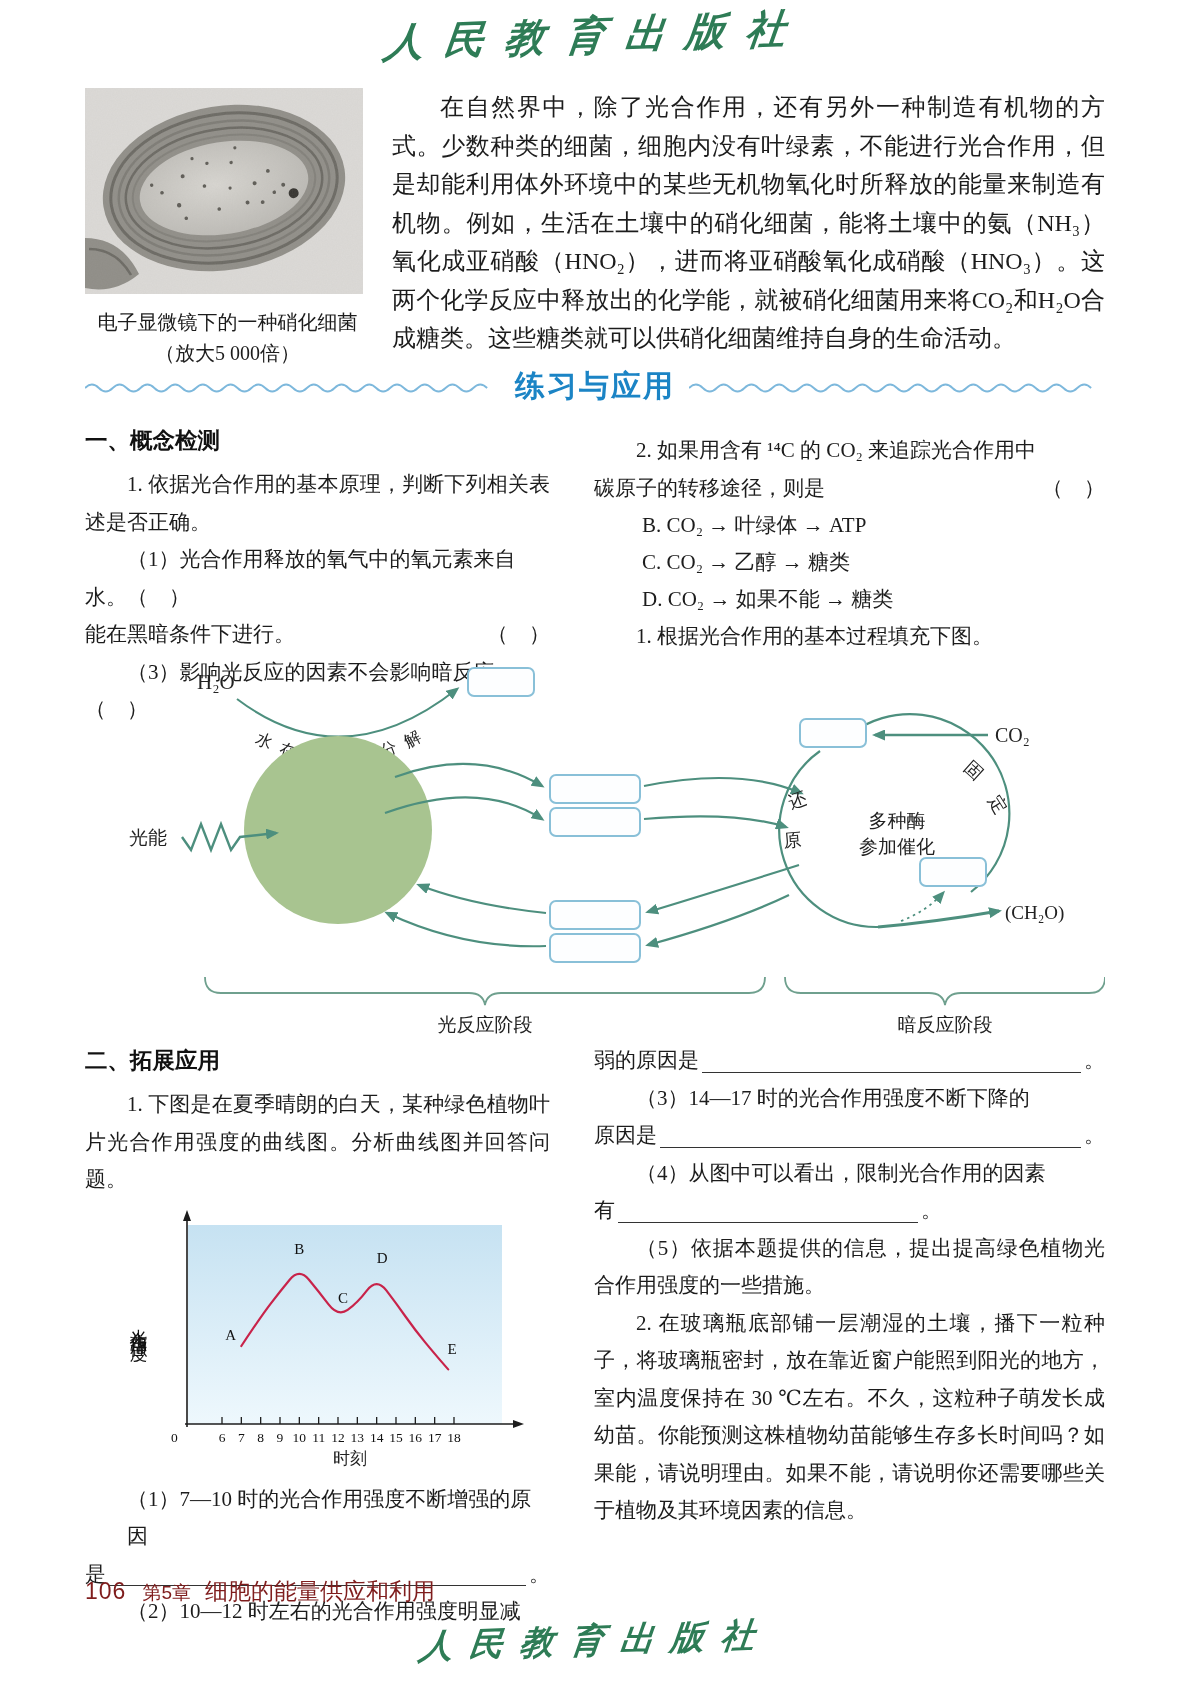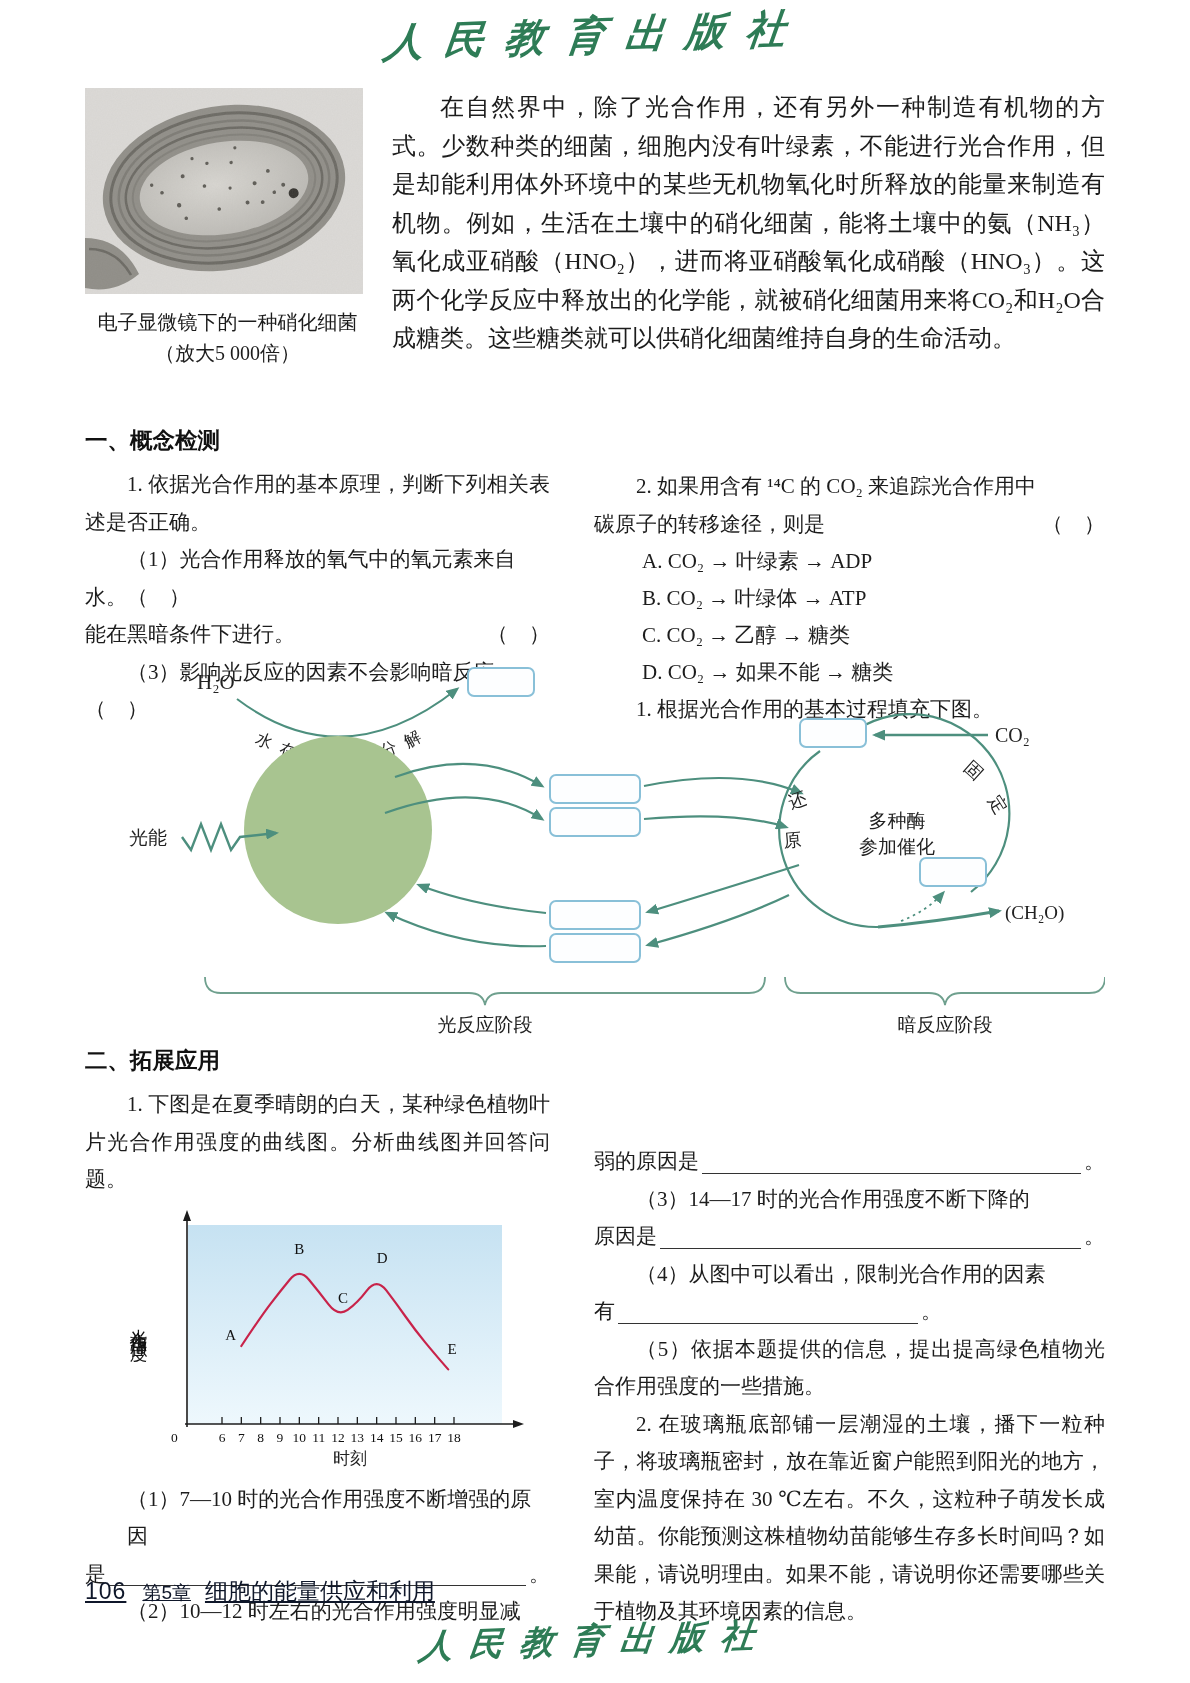--- a/index.html
+++ b/index.html
@@ -21,21 +21,21 @@
   .figcap { text-align:center; font-size:20px; line-height:31px; margin-top:9px; }
   .intro { flex:1; margin-left:22px; font-size:24px; line-height:38.5px; text-align:justify; text-indent:2em; }
 
   
   .wave-row { position:absolute; top:366px; left:85px; width:1020px; display:flex; align-items:center; gap:14px; }
   .wave { flex:1; height:14px; }
   .wave-title { font-family:"Liberation Sans","DejaVu Sans",sans-serif; font-weight:bold; font-size:30px;
                 color:#1b84c5; letter-spacing:2px; white-space:nowrap; }
 
   
-  .cols { position:absolute; left:85px; width:1020px; display:flex; align-items:flex-end;
+  .cols { position:absolute; left:85px; width:1020px; display:flex; align-items:flex-start;
           font-size:21px; line-height:37.5px; }
   .cols1 { top:422px; }
   .cols2 { top:1042px; }
   .col-l { width:465px; flex:0 0 465px; }
   .divider { width:0; border-left:2px dotted #a8cfe4; margin:4px 21px 4px 21px; }
   .col-r { flex:1; min-width:0; }
   .sec-title { font-family:"Liberation Sans","DejaVu Sans",sans-serif; font-weight:bold; font-size:22.5px;
                color:#111; margin:2px 0 8px 0; line-height:34px; }
   .ind { text-indent:2em; text-align:justify; }
   .spread { display:flex; }
@@ -52,21 +52,21 @@
 
   
   .chart { display:flex; align-items:center; margin:10px 0 2px 34px; }
   .chart-ylab { writing-mode:vertical-rl; text-orientation:upright; font-size:17.5px; letter-spacing:3px;
                 color:#111; margin:0 0 40px 0; }
   .tick { font-size:13.5px; fill:#111; font-family:"Liberation Serif","DejaVu Serif",serif; }
   .ptlab { font-size:15px; fill:#111; font-family:"Liberation Serif","DejaVu Serif",serif; }
 
   
   .footer { position:absolute; top:1576px; left:85px; font-family:"Liberation Sans","DejaVu Sans",sans-serif;
-            color:#0f172a; display:flex; align-items:baseline;text-decoration:underline; }
+            color:#7f1d1d; display:flex; align-items:baseline; }
   .footer .pnum { font-size:23px; letter-spacing:1px; }
   .footer .chap { font-size:19px; margin-left:16px; }
   .footer .chap-title { font-size:23px; margin-left:14px; }
 </style>
 </head>
 <body>
 
 <div class="page">
 
   <div class="logo logo-top">
@@ -121,20 +121,29 @@
         <rect width="278" height="206" filter="url(#grain)" opacity="0.55"></rect>
       </svg>
       <div class="figcap">
         <div>电子显微镜下的一种硝化细菌</div>
         <div>（放大5 000倍）</div>
       </div>
     </div>
     <div class="intro">在自然界中，除了光合作用，还有另外一种制造有机物的方式。少数种类的细菌，细胞内没有叶绿素，不能进行光合作用，但是却能利用体外环境中的某些无机物氧化时所释放的能量来制造有机物。例如，生活在土壤中的硝化细菌，能将土壤中的氨（NH₃）氧化成亚硝酸（HNO₂），进而将亚硝酸氧化成硝酸（HNO₃）。这两个化学反应中释放出的化学能，就被硝化细菌用来将CO₂和H₂O合成糖类。这些糖类就可以供硝化细菌维持自身的生命活动。</div>
   </div>
 
+  <div class="wave-row">
+    <svg class="wave" viewBox="0 0 420 14" preserveAspectRatio="none">
+      <path d="M0 8 q7 -7 14 0 t14 0 t14 0 t14 0 t14 0 t14 0 t14 0 t14 0 t14 0 t14 0 t14 0 t14 0 t14 0 t14 0 t14 0 t14 0 t14 0 t14 0 t14 0 t14 0 t14 0 t14 0 t14 0 t14 0 t14 0 t14 0 t14 0 t14 0 t14 0" fill="none" stroke="#7db8dc" stroke-width="1.8"></path>
+    </svg>
+    <div class="wave-title">练习与应用</div>
+    <svg class="wave" viewBox="0 0 420 14" preserveAspectRatio="none">
+      <path d="M0 8 q7 -7 14 0 t14 0 t14 0 t14 0 t14 0 t14 0 t14 0 t14 0 t14 0 t14 0 t14 0 t14 0 t14 0 t14 0 t14 0 t14 0 t14 0 t14 0 t14 0 t14 0 t14 0 t14 0 t14 0 t14 0 t14 0 t14 0 t14 0 t14 0 t14 0" fill="none" stroke="#7db8dc" stroke-width="1.8"></path>
+    </svg>
+  </div>
 
   <div class="cols cols1">
     <div class="col-l">
       <div class="sec-title">一、概念检测</div>
       <div class="ind">1. 依据光合作用的基本原理，判断下列相关表述是否正确。</div>
       <div>
         <span class="indspan" style="margin-left:2em">（1）光合作用释放的氧气中的氧元素来自水。</span><span>（　）</span>
       </div>
       <div>
         <div class="spread">
@@ -148,21 +157,20 @@
       </div>
     </div>
     <div class="divider"></div>
     <div class="col-r" style="padding-top:10px">
       <div style="margin-left:2em">2. 如果用含有 ¹⁴C 的 CO₂ 来追踪光合作用中</div>
       <div class="spread">
         <span>碳原子的转移途径，则是</span>
         <span class="grow"></span>
         <span>（　）</span>
       </div>
-      <div class="opt">A. CO₂ → 叶绿素 → ADP</div>
       <div class="opt">B. CO₂ → 叶绿体 → ATP</div>
       <div class="opt">C. CO₂ → 乙醇 → 糖类</div>
       <div class="opt">D. CO₂ → 如果不能 → 糖类</div>
       <div style="margin-left:2em">1. 根据光合作用的基本过程填充下图。</div>
     </div>
   </div>
 
   <div class="diagram-wrap">
     <svg viewBox="0 0 1020 385" width="1020" height="385">
       <defs>

